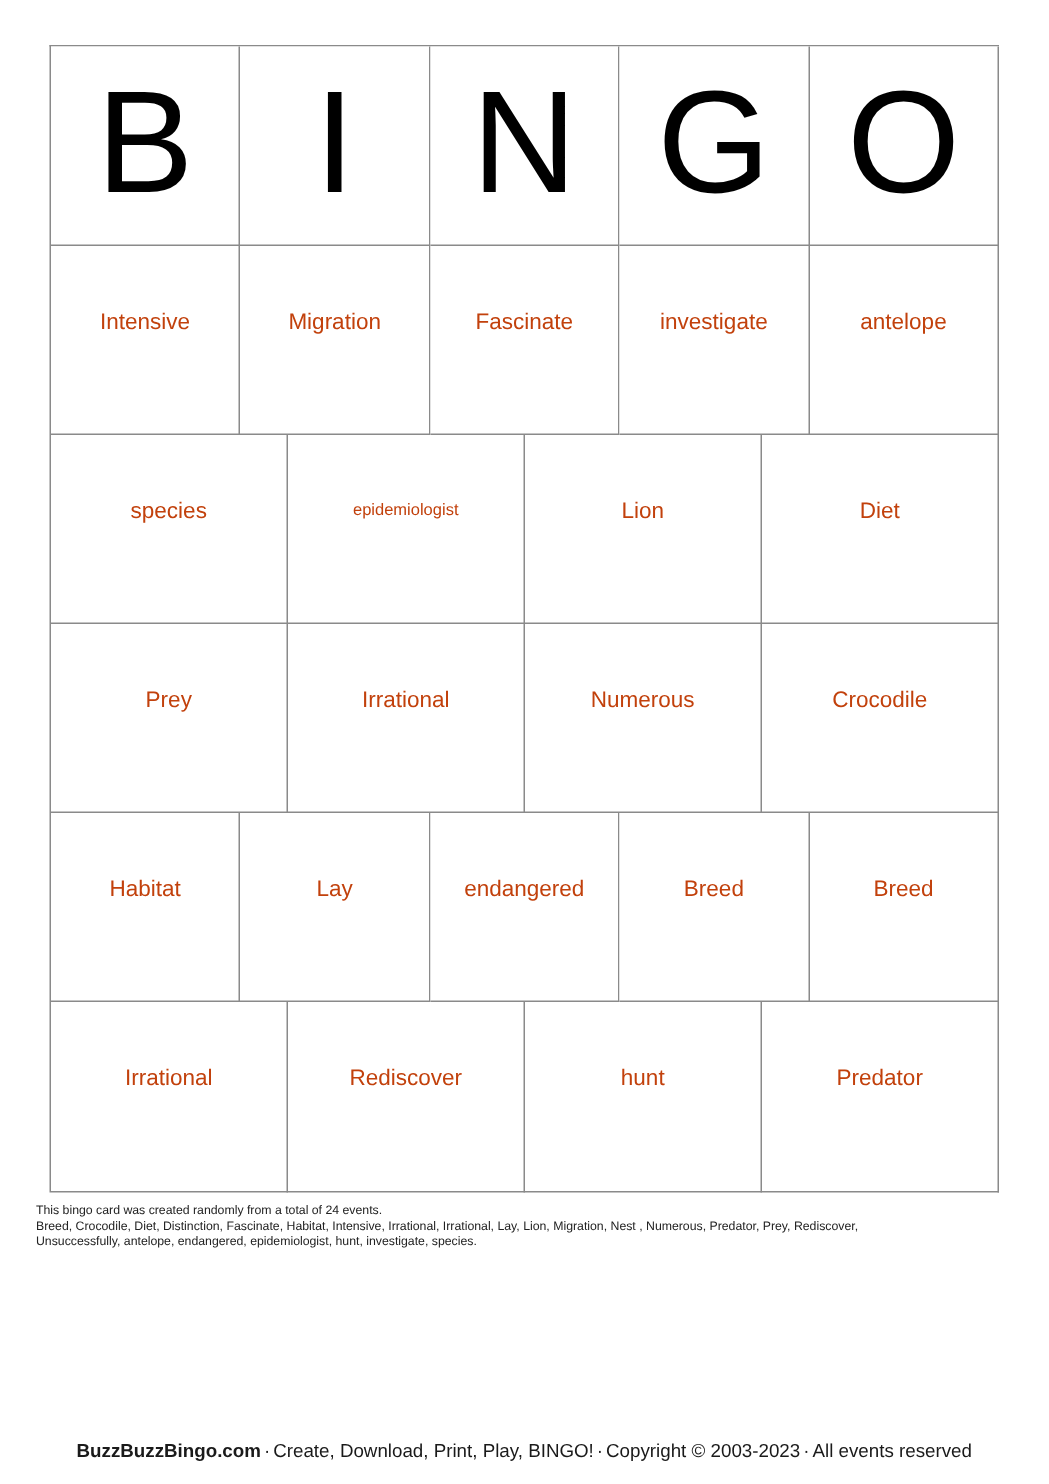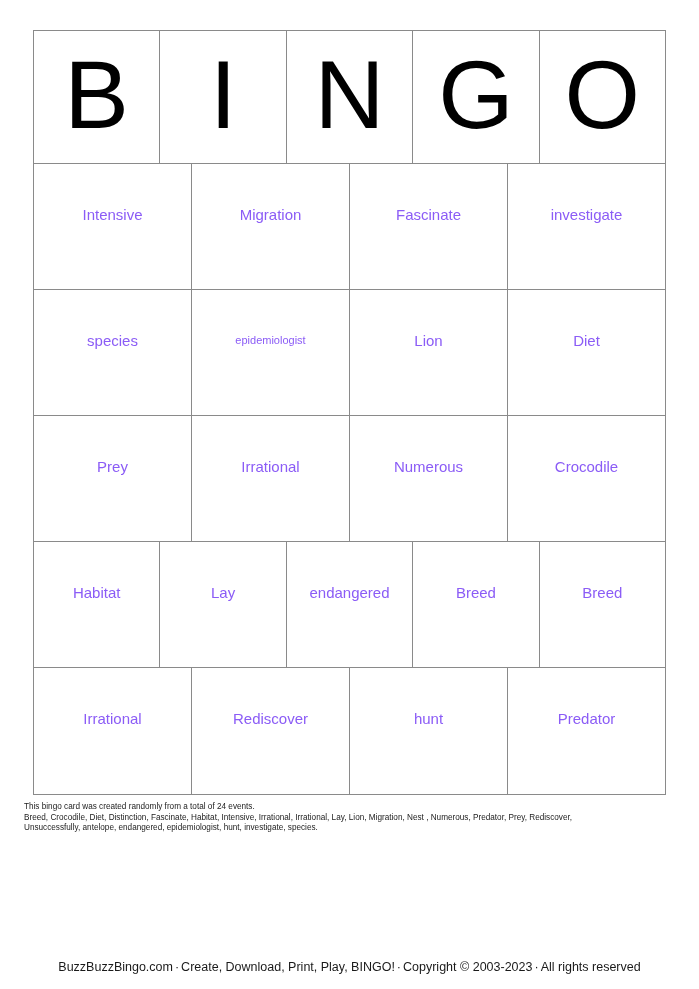--- a/index.html
+++ b/index.html
@@ -58,21 +58,21 @@
     font-weight: 400;
     line-height: 1;
     letter-spacing: 0;
     color: #000000;
     padding-bottom: 6px;
   }
 
   .bingo-cell {
     font-size: 15px;
     line-height: 1.15;
-    color: #8b5cf6;
+    color: #c2410c;
     text-align: center;
     padding: 0 4px 24px 4px;
     word-break: break-word;
   }
   
   .bingo-cell.small-text { font-size: 11px; }
 
   
   #event-note {
     position: absolute;
@@ -88,41 +88,42 @@
   
   #page-footer {
     position: absolute;
     left: 0;
     top: 960px;
     width: 699px;
     text-align: center;
     font-size: 12.5px;
     color: #1a1a1a;
   }
-  #page-footer .brand { font-weight: normal; }
+  #page-footer .brand { font-weight: bold; }
   #page-footer .sep { padding: 0 2px; }
 </style>
 </head>
 <body>
 
 <div id="bingo-card">
 
   <div class="bingo-row header-row">
     <div class="header-cell">B</div>
     <div class="header-cell">I</div>
     <div class="header-cell">N</div>
     <div class="header-cell">G</div>
     <div class="header-cell">O</div>
   </div>
 
   <div class="bingo-row cell-row">
     <div class="bingo-cell">Intensive</div>
     <div class="bingo-cell">Migration</div>
     <div class="bingo-cell">Fascinate</div>
     <div class="bingo-cell">investigate</div>
+    <div class="bingo-cell">antelope</div>
   </div>
 
   <div class="bingo-row cell-row">
     <div class="bingo-cell">species</div>
     <div class="bingo-cell small-text">epidemiologist</div>
     <div class="bingo-cell">Lion</div>
     <div class="bingo-cell">Diet</div>
   </div>
 
   <div class="bingo-row cell-row">
@@ -149,14 +150,14 @@
 
 </div>
 
 <div id="event-note">
   <div class="note-line">This bingo card was created randomly from a total of 24 events.</div>
   <div class="note-line">Breed, Crocodile, Diet, Distinction, Fascinate, Habitat, Intensive, Irrational, Irrational, Lay, Lion, Migration, Nest , Numerous, Predator, Prey, Rediscover,</div>
   <div class="note-line">Unsuccessfully, antelope, endangered, epidemiologist, hunt, investigate, species.</div>
 </div>
 
 <div id="page-footer">
-  <span class="brand">BuzzBuzzBingo.com</span><span class="sep">·</span><span>Create, Download, Print, Play, BINGO!</span><span class="sep">·</span><span>Copyright © 2003-2023</span><span class="sep">·</span><span>All rights reserved</span>
+  <span class="brand">BuzzBuzzBingo.com</span><span class="sep">·</span><span>Create, Download, Print, Play, BINGO!</span><span class="sep">·</span><span>Copyright © 2003-2023</span><span class="sep">·</span><span>All events reserved</span>
 </div>
 
 </body></html>

